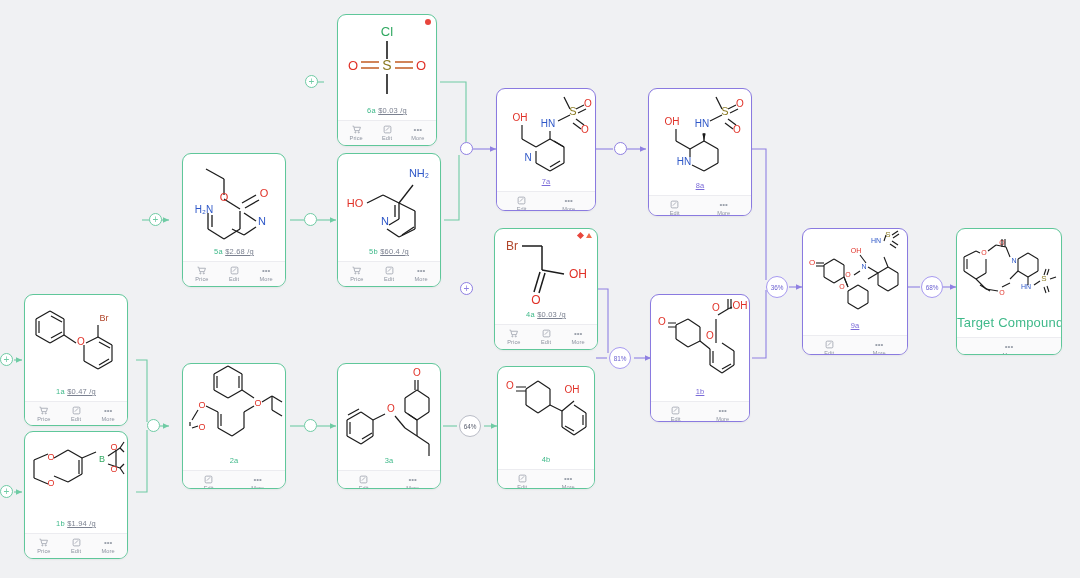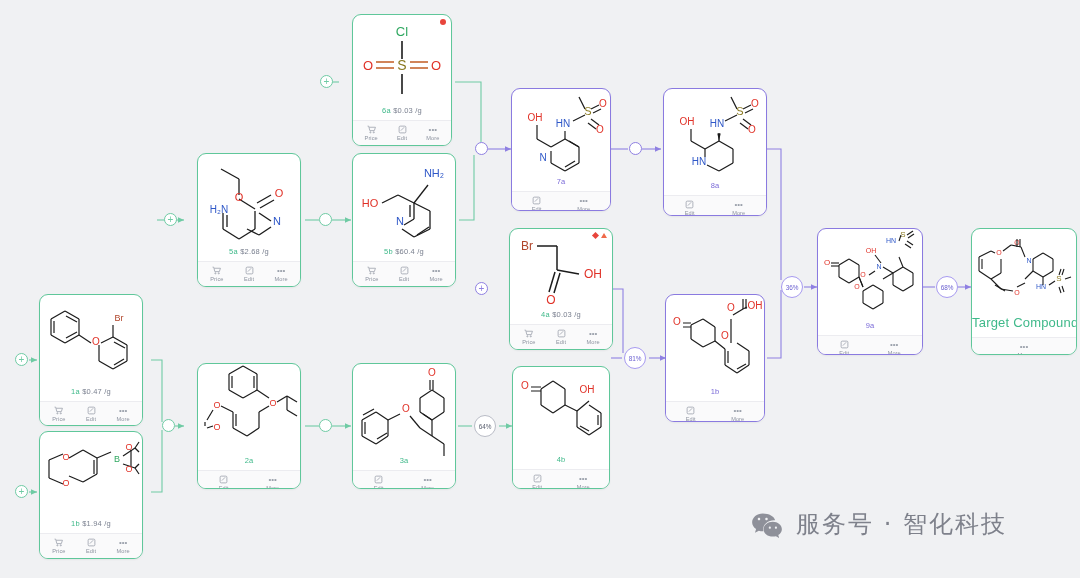--- a/index.html
+++ b/index.html
@@ -1,38 +1,38 @@
 <!DOCTYPE html>
 <html><head>
 <meta charset="utf-8">
 <style>
   html,body{margin:0;padding:0;}
   body{
     width:1080px;height:578px;position:relative;overflow:hidden;
     background:#f0f1f3;
     font-family:"Liberation Sans","DejaVu Sans",sans-serif;
   }
-  #canvas{position:absolute;inset:0;margin-left:15px;}
+  #canvas{position:absolute;inset:0;}
   svg.wires{position:absolute;left:0;top:0;width:1080px;height:578px;pointer-events:none;}
 
   
   .card{
     position:absolute;background:#ffffff;border:1.2px solid #5fc79a;
     border-radius:9px;box-sizing:border-box;display:flex;flex-direction:column;
     box-shadow:0 1px 2px rgba(0,0,0,.05);overflow:hidden;
   }
   .card.purple{border-color:#8a7ae0;}
   .struct{flex:1;position:relative;display:flex;align-items:center;justify-content:center;}
   .struct svg{display:block;}
   .cardlabel{
     text-align:center;font-size:7.5px;color:#3fb98a;padding-bottom:5px;
     letter-spacing:.2px;white-space:nowrap;
   }
-  .card.purple .cardlabel{color:#7a6ad8;}
-  .cardlabel .price{color:#7b8190;}
+  .card.purple .cardlabel{color:#7a6ad8;text-decoration:underline;}
+  .cardlabel .price{color:#7b8190;text-decoration:underline;}
   .cardlabel.target{font-size:13px;padding-bottom:7px;}
   .actions{
     border-top:1px solid #ececf0;background:#fafafb;display:flex;
     align-items:center;justify-content:space-around;padding:4px 2px 4px;
   }
   .act{display:flex;flex-direction:column;align-items:center;gap:1px;cursor:pointer;}
   .act .ic{width:9px;height:9px;display:block;color:#9aa0ab;}
   .act .tx{font-size:5.6px;color:#8d93a0;letter-spacing:.1px;}
   .dots{font-size:8px;color:#9aa0ab;line-height:5px;height:9px;display:flex;align-items:center;}
 
@@ -851,21 +851,14 @@
   <div class="node plus" style="left:0px;top:353px;">+</div>
   <div class="node plus" style="left:0px;top:485px;">+</div>
   <div class="node dot" style="left:147px;top:419px;"></div>
   <div class="node dot" style="left:304px;top:419px;"></div>
 
   <div class="node yield" style="left:459px;top:415px;">64%</div>
   <div class="node yield pu" style="left:609px;top:347px;">81%</div>
   <div class="node yield pu" style="left:766px;top:276px;">36%</div>
   <div class="node yield pu" style="left:921px;top:276px;">68%</div>
 
-  <div class="watermark">
-    <svg class="wm-logo" viewBox="0 0 48 48" fill="currentColor">
-      <path d="M18 9C9.7 9 3 14.6 3 21.5c0 3.9 2.2 7.4 5.6 9.7L7 36.5l5.5-2.9c1.7.5 3.6.8 5.5.8h1.1c-.3-1-.5-2-.5-3.1 0-7 6.9-12.7 15.4-12.7.5 0 1 0 1.5.1C34.3 13 26.9 9 18 9zm-5.3 6.2c1 0 1.8.8 1.8 1.8s-.8 1.8-1.8 1.8-1.8-.8-1.8-1.8.8-1.8 1.8-1.8zm10.6 0c1 0 1.8.8 1.8 1.8s-.8 1.8-1.8 1.8-1.8-.8-1.8-1.8.8-1.8 1.8-1.8z"></path>
-      <path d="M45 31.3c0-5.8-5.8-10.5-12.9-10.5S19.2 25.5 19.2 31.3 25 41.8 32.1 41.8c1.6 0 3.1-.2 4.5-.6l4.6 2.4-1.3-4.1c3.1-1.9 5.1-5 5.1-8.2zm-17-3.6c.8 0 1.5.7 1.5 1.5s-.7 1.5-1.5 1.5-1.5-.7-1.5-1.5.7-1.5 1.5-1.5zm8.6 0c.8 0 1.5.7 1.5 1.5s-.7 1.5-1.5 1.5-1.5-.7-1.5-1.5.7-1.5 1.5-1.5z"></path>
-    </svg>
-    <span class="wm-text">服务号 · 智化科技</span>
-  </div>
 
 </div>
 
 </body></html>

